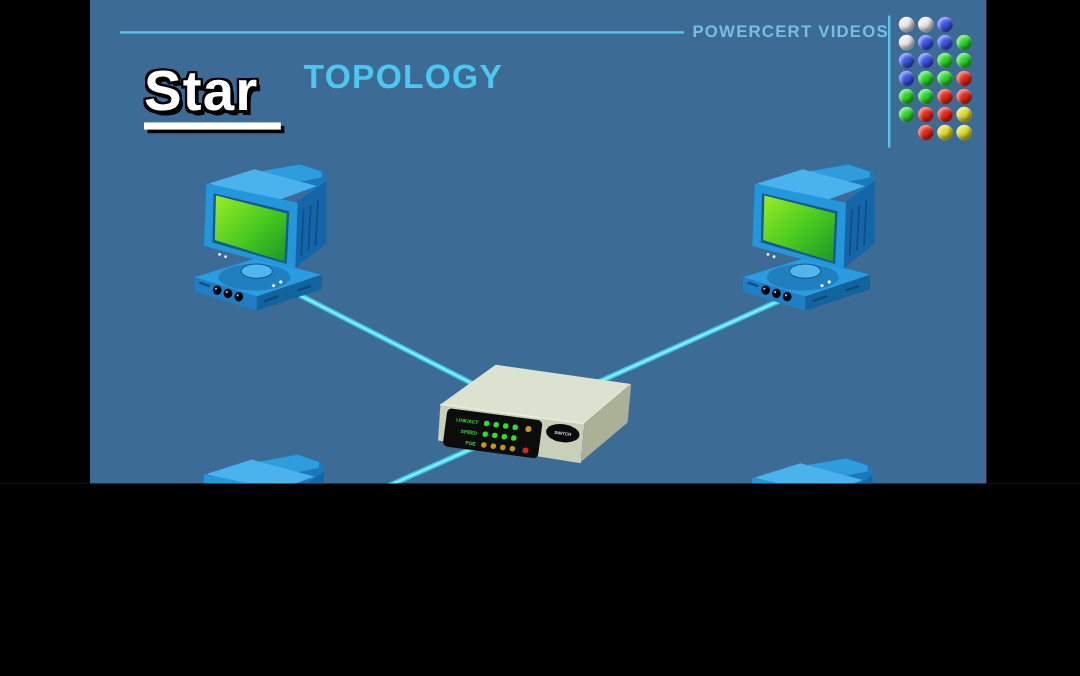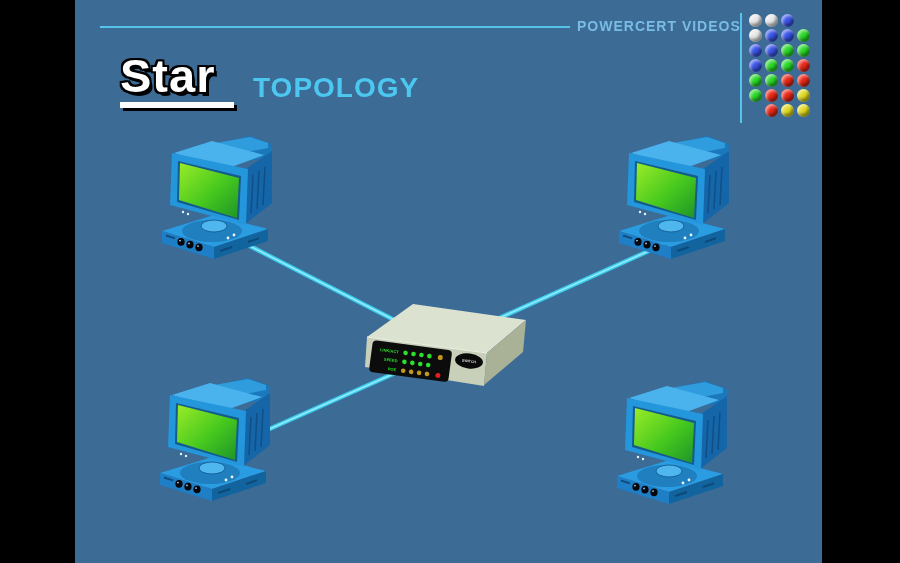--- a/index.html
+++ b/index.html
@@ -1,16 +1,16 @@
 <!DOCTYPE html>
 <html style="--slide-bg: #3c6b96; --rule-color: #55c4e8; --brand-color: #79bce4; --accent-cyan: #4cc8f0;"><head>
 <meta charset="utf-8">
 <style>
   html,body{margin:0;padding:0;background:#000;}
-  .stage{position:relative;width:900px;height:563px;background:#a21caf;overflow:hidden;
+  .stage{position:relative;width:900px;height:403px;background:#a21caf;overflow:hidden;
          font-family:"Liberation Sans",sans-serif;}
   .slide{position:absolute;left:75px;top:0;width:747px;height:563px;background:var(--slide-bg,#3c6b96);}
   .letterbox{position:absolute;top:0;height:563px;background:#000;}
   .letterbox.left{left:0;width:75px;}
   .letterbox.right{right:0;width:78px;}
 
   .header-rule{position:absolute;left:100px;top:26px;width:470px;height:2px;
                background:var(--rule-color,#55c4e8);}
   .brand{position:absolute;left:577px;top:18px;font-size:14px;font-weight:bold;
          letter-spacing:1px;color:var(--brand-color,#79bce4);white-space:nowrap;}
@@ -168,17 +168,17 @@
       <div class="dot" style="left: 48px; top: 75px; background: rgb(224, 218, 32);"></div>
       <div class="dot" style="left: 16px; top: 90px; background: rgb(232, 40, 24);"></div>
       <div class="dot" style="left: 32px; top: 90px; background: rgb(224, 218, 32);"></div>
       <div class="dot" style="left: 48px; top: 90px; background: rgb(224, 218, 32);"></div>
     </div>
 
   <div class="title-block">
     <span class="title-main">Star</span>
     <div class="title-underline"></div>
   </div>
-  <div class="title-sub" style="left:253px;top:72px;">TOPOLOGY</div>
+  <div class="title-sub" style="left:253px;top:48px;">TOPOLOGY</div>
 
   <div class="letterbox left"></div>
   <div class="letterbox right"></div>
 </div>
 
 </body></html>

